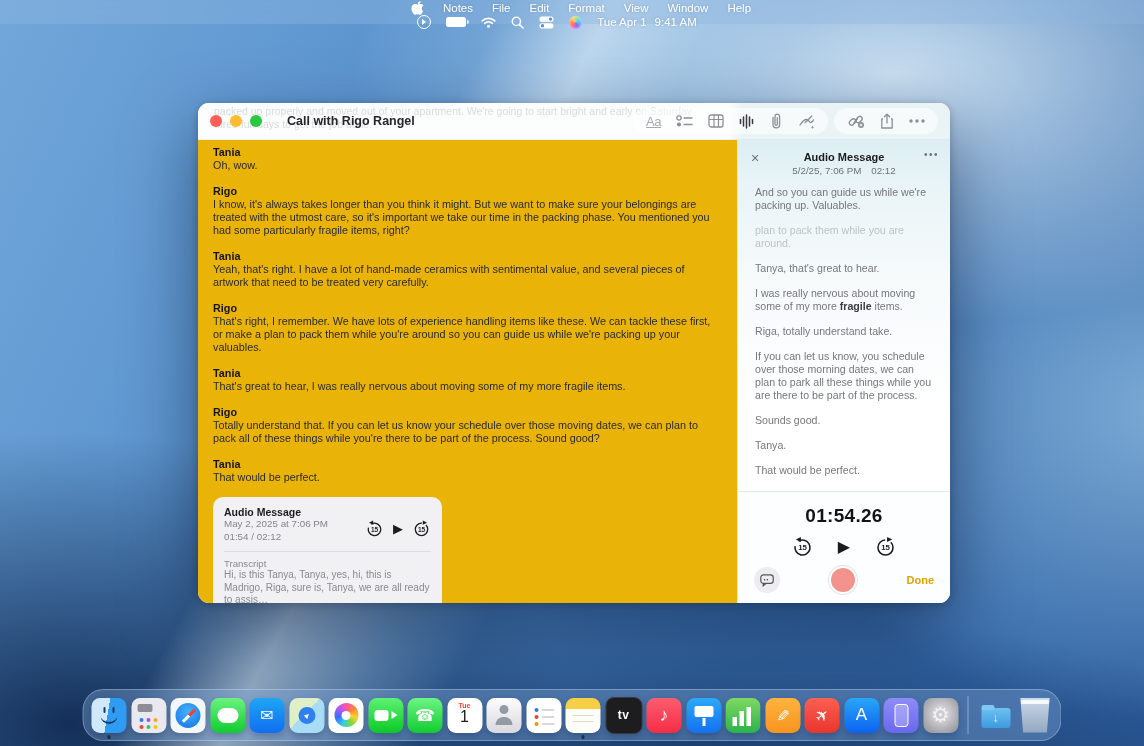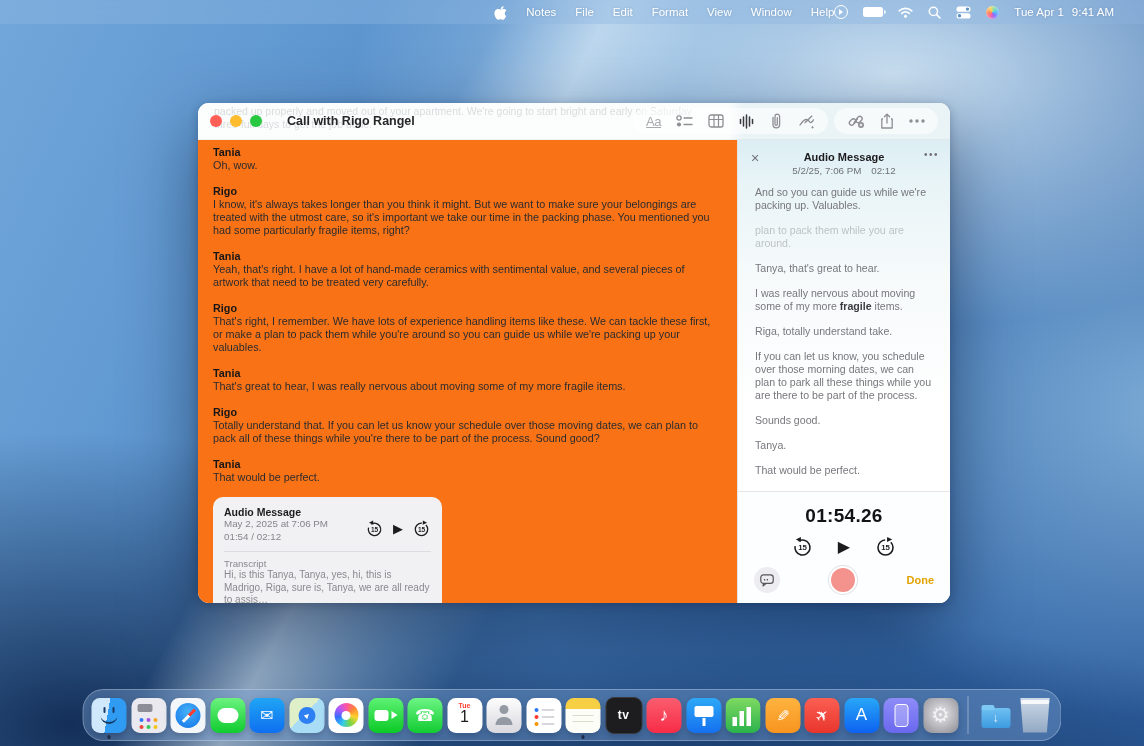--- a/index.html
+++ b/index.html
@@ -8,22 +8,22 @@
     background:
       linear-gradient(118deg, rgba(235,246,253,0) 33%, rgba(232,245,252,.55) 40%, rgba(190,220,242,.28) 47%, rgba(190,220,242,0) 53%),
       radial-gradient(900px 420px at 78% 10%, rgba(226,241,250,.85), rgba(226,241,250,0) 60%),
       radial-gradient(700px 500px at 103% 55%, rgba(150,195,230,.75), rgba(150,195,230,0) 62%),
       radial-gradient(820px 470px at 6% 97%, rgba(13,38,78,.9), rgba(13,38,78,0) 62%),
       radial-gradient(1100px 320px at 55% 110%, rgba(9,32,70,.95), rgba(9,32,70,0) 68%),
       linear-gradient(115deg,#71a7da 0%,#4e89c7 45%,#3b73b4 70%,#2e5f9f 100%);}
 
   
   .menubar{position:absolute;top:0;left:0;right:0;height:24px;display:flex;align-items:center;
-    justify-content:flex-end;background:rgba(145,185,225,.38);backdrop-filter:blur(14px);
-    color:#fff;font-size:11.5px;text-shadow:0 0 3px rgba(20,50,90,.25);}
+    justify-content:flex-start;background:rgba(145,185,225,.38);backdrop-filter:blur(14px);
+    color:#fff;font-size:11.5px;text-shadow:0 0 3px rgba(20,50,90,.25);flex-direction:column;}
   .mb-left{display:flex;align-items:center;gap:19px;padding-left:18px;}
   .mb-left .mi{cursor:default;}
   .mb-left .mi:first-of-type{font-weight:700;}
   .mb-right{display:flex;align-items:center;gap:15px;padding-right:30px;}
   .rec-ind{width:12px;height:12px;border:1.3px solid #fff;border-radius:50%;position:relative;}
   .rec-ind::before{content:"";position:absolute;left:4px;top:3px;border-left:4.5px solid #fff;
     border-top:3px solid transparent;border-bottom:3px solid transparent;}
   .batt{width:20px;height:9.5px;background:#fff;border-radius:2.5px;position:relative;}
   .batt::after{content:"";position:absolute;right:-3px;top:2.5px;width:2px;height:4.5px;background:rgba(255,255,255,.8);border-radius:0 2px 2px 0;}
   .siri{width:13px;height:13px;border-radius:50%;
@@ -46,21 +46,21 @@
   .win-title{font-size:12.5px;font-weight:700;color:#27272a;margin-left:25px;z-index:2;}
   .tb-icons{margin-left:auto;display:flex;align-items:center;gap:6px;z-index:2;}
   .tb-group{display:flex;align-items:center;gap:15px;padding:5px 13px;border-radius:15px;background:rgba(255,255,255,.55);}
   .tb-aa{font-size:13px;color:#a9a9ae;letter-spacing:-.5px;text-decoration:underline;}
   .tbi{display:flex;align-items:center;}
   .tbi svg{display:block;}
 
   .win-content{display:flex;height:463px;}
 
   
-  .note-area{flex:1;padding:6px 15px 0;overflow:hidden;position:relative;background:#f97316;}
+  .note-area{flex:1;padding:6px 15px 0;overflow:hidden;position:relative;background:#eab308;}
   .dlg{margin:0 0 13px;font-size:10.8px;line-height:13px;color:#2b2b2e;max-width:522px;}
   .dlg .speaker{font-weight:700;color:#161618;}
 
   
   .audio-card{width:207px;background:#f1f1f4;border-radius:10px;padding:9px 11px 10px;margin-top:3px;}
   .ac-top{display:flex;}
   .ac-info{flex:1;}
   .ac-title{font-size:10.5px;font-weight:700;color:#1c1c1e;}
   .ac-date,.ac-time{font-size:9.8px;color:#85858a;line-height:12.5px;}
   .ac-controls{display:flex;align-items:center;gap:9px;margin-top:8px;}

